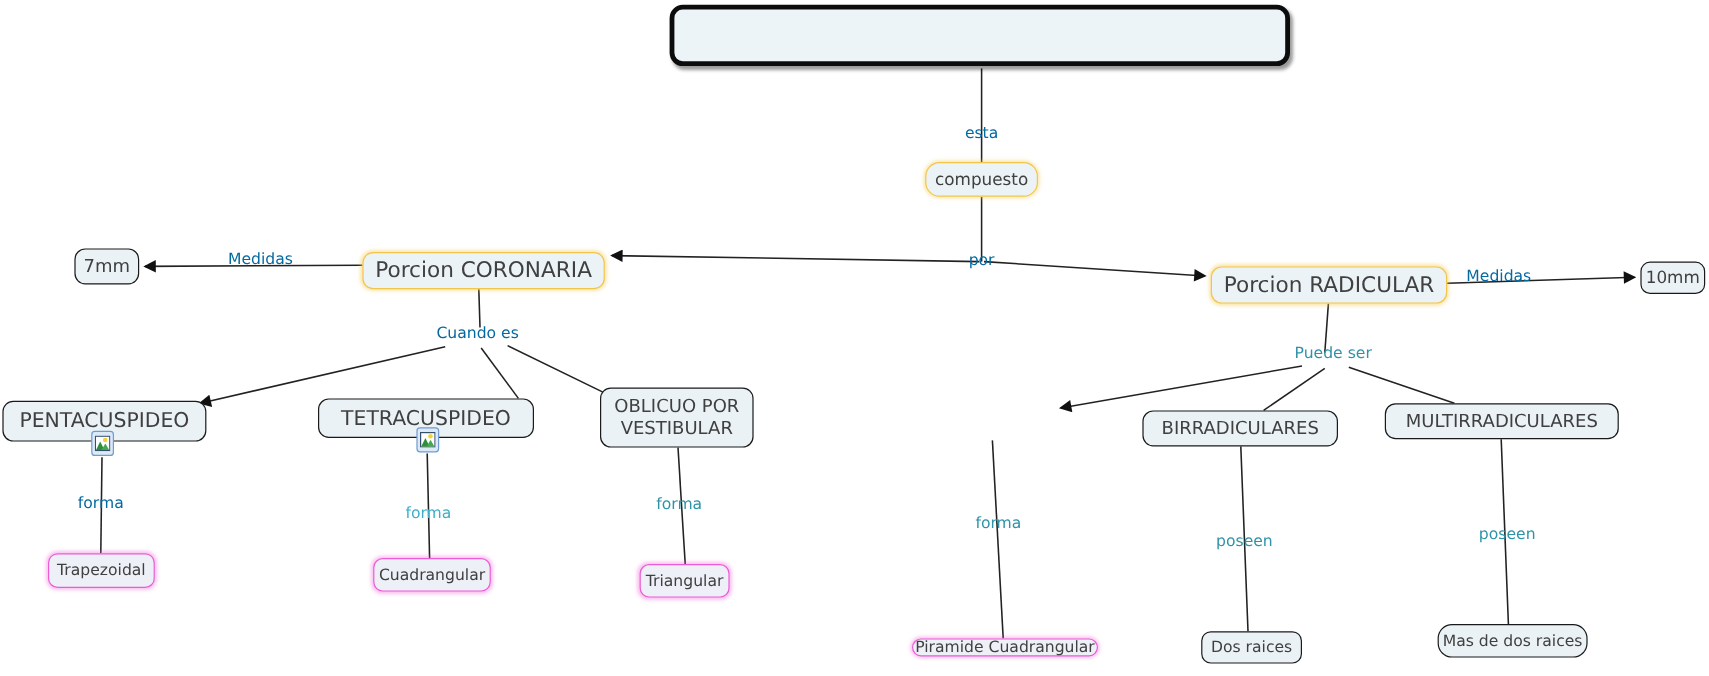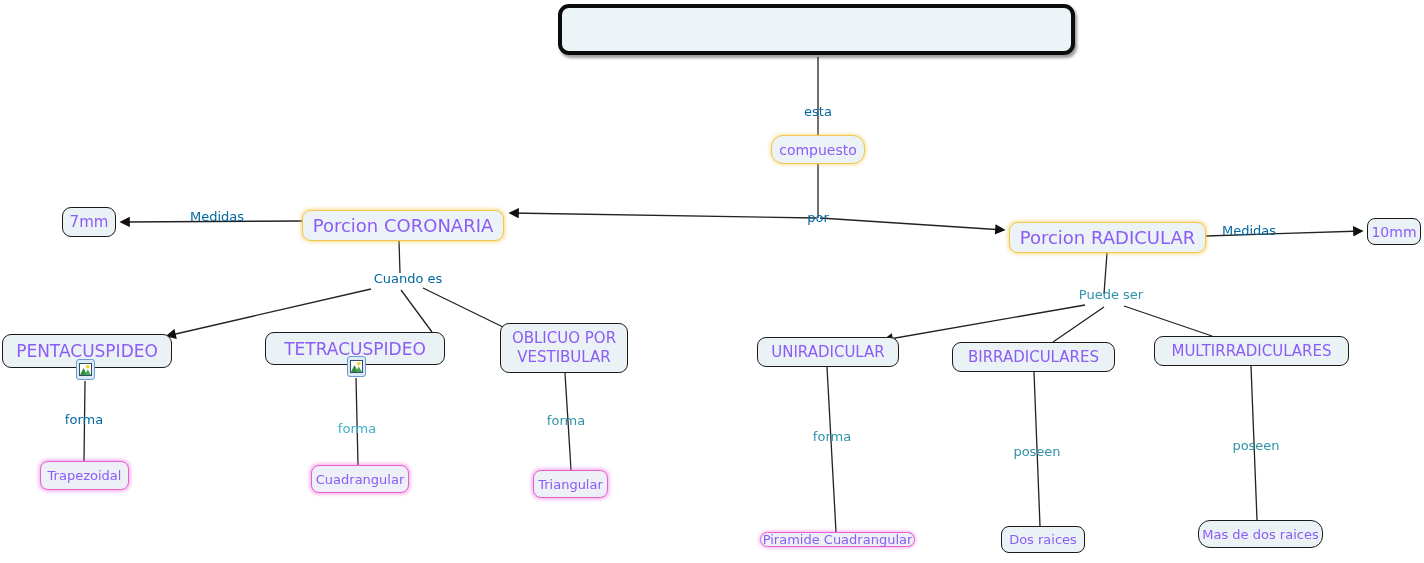--- a/index.html
+++ b/index.html
@@ -4,21 +4,21 @@
 <style>
   html,body{margin:0;padding:0;background:#fff;}
   .canvas{
     position:relative;width:1424px;height:563px;background:#ffffff;overflow:hidden;
     font-family:"DejaVu Sans","Liberation Sans",sans-serif;
   }
   .wires{position:absolute;left:0;top:0;width:1424px;height:563px;z-index:1;}
   .node{
     position:absolute;z-index:3;box-sizing:border-box;
     display:flex;align-items:center;justify-content:center;text-align:center;
-    background:#eaf2f6;color:#8b5cf6;border:1.4px solid #1a1a1a;border-radius:9px;
+    background:#eaf2f6;color:#404040;border:1.4px solid #1a1a1a;border-radius:9px;
     white-space:nowrap;
   }
   .node.title{
     border:4px solid #0c0c0c;border-radius:11px;background:#ecf4f8;
     color:#29bdf2;font-size:40px;letter-spacing:0.5px;
     box-shadow:2px 3px 3px rgba(0,0,0,0.4);
   }
   .node.yellow{
     border:1.5px solid #f2c64d;box-shadow:0 0 3px 1.5px rgba(244,201,80,0.45);
     background:#ecf3f6;
@@ -89,21 +89,20 @@
   <div class="node yellow" style="left:1009px;top:222px;width:197px;height:31px;font-size:18px;">Porcion RADICULAR</div>
 
   <div class="node" style="left:1367px;top:218px;width:54px;height:27px;font-size:14px;border-radius:8px;">10mm</div>
 
   <div class="node caps" style="left:2px;top:334px;width:170px;height:34px;">PENTACUSPIDEO</div>
 
   <div class="node wrap2" style="left:500px;top:323px;width:128px;height:50px;">OBLICUO POR VESTIBULAR</div>
 
   <div class="node caps" style="left:265px;top:332px;width:180px;height:33px;">TETRACUSPIDEO</div>
 
-  <div class="node" style="left:757px;top:337px;width:142px;height:30px;font-size:15px;">UNIRADICULAR</div>
 
   <div class="node" style="left:1154px;top:336px;width:195px;height:30px;font-size:15px;">MULTIRRADICULARES</div>
 
   <div class="node" style="left:952px;top:342px;width:163px;height:30px;font-size:15px;">BIRRADICULARES</div>
 
   <div class="node pink small" style="left:40px;top:461px;width:89px;height:29px;">Trapezoidal</div>
 
   <div class="node pink small" style="left:311px;top:465px;width:98px;height:28px;">Cuadrangular</div>
 
   <div class="node pink small" style="left:533px;top:470px;width:75px;height:28px;">Triangular</div>
@@ -128,21 +127,21 @@
       <circle cx="8.7" cy="3.6" r="1.9" fill="#f5d23c"></circle>
       <polygon points="1,12 4.5,5 8,12" fill="#2e8f3a"></polygon>
       <polygon points="5.5,12 8.8,6.5 12,12" fill="#45a84f"></polygon>
     </svg>
   </div>
 
   <div class="linklabel lab-cyan" style="left:818px;top:104px;">esta</div>
   <div class="linklabel lab-cyan" style="left:818px;top:210px;">por</div>
   <div class="linklabel lab-cyan" style="left:217px;top:209px;">Medidas</div>
   <div class="linklabel lab-cyan" style="left:1249px;top:223px;">Medidas</div>
-  <div class="linklabel lab-cyan" style="left:408px;top:271px;">Cuando es</div>
+  <div class="linklabel lab-cyan" style="left:398px;top:271px;">Cuando es</div>
   <div class="linklabel lab-teal" style="left:1111px;top:287px;">Puede ser</div>
   <div class="linklabel lab-cyan" style="left:84px;top:412px;">forma</div>
   <div class="linklabel lab-mid" style="left:357px;top:421px;">forma</div>
   <div class="linklabel lab-teal" style="left:566px;top:413px;">forma</div>
   <div class="linklabel lab-teal" style="left:832px;top:429px;">forma</div>
   <div class="linklabel lab-teal" style="left:1037px;top:444px;">poseen</div>
   <div class="linklabel lab-teal" style="left:1256px;top:438px;">poseen</div>
 
 </div>
 

